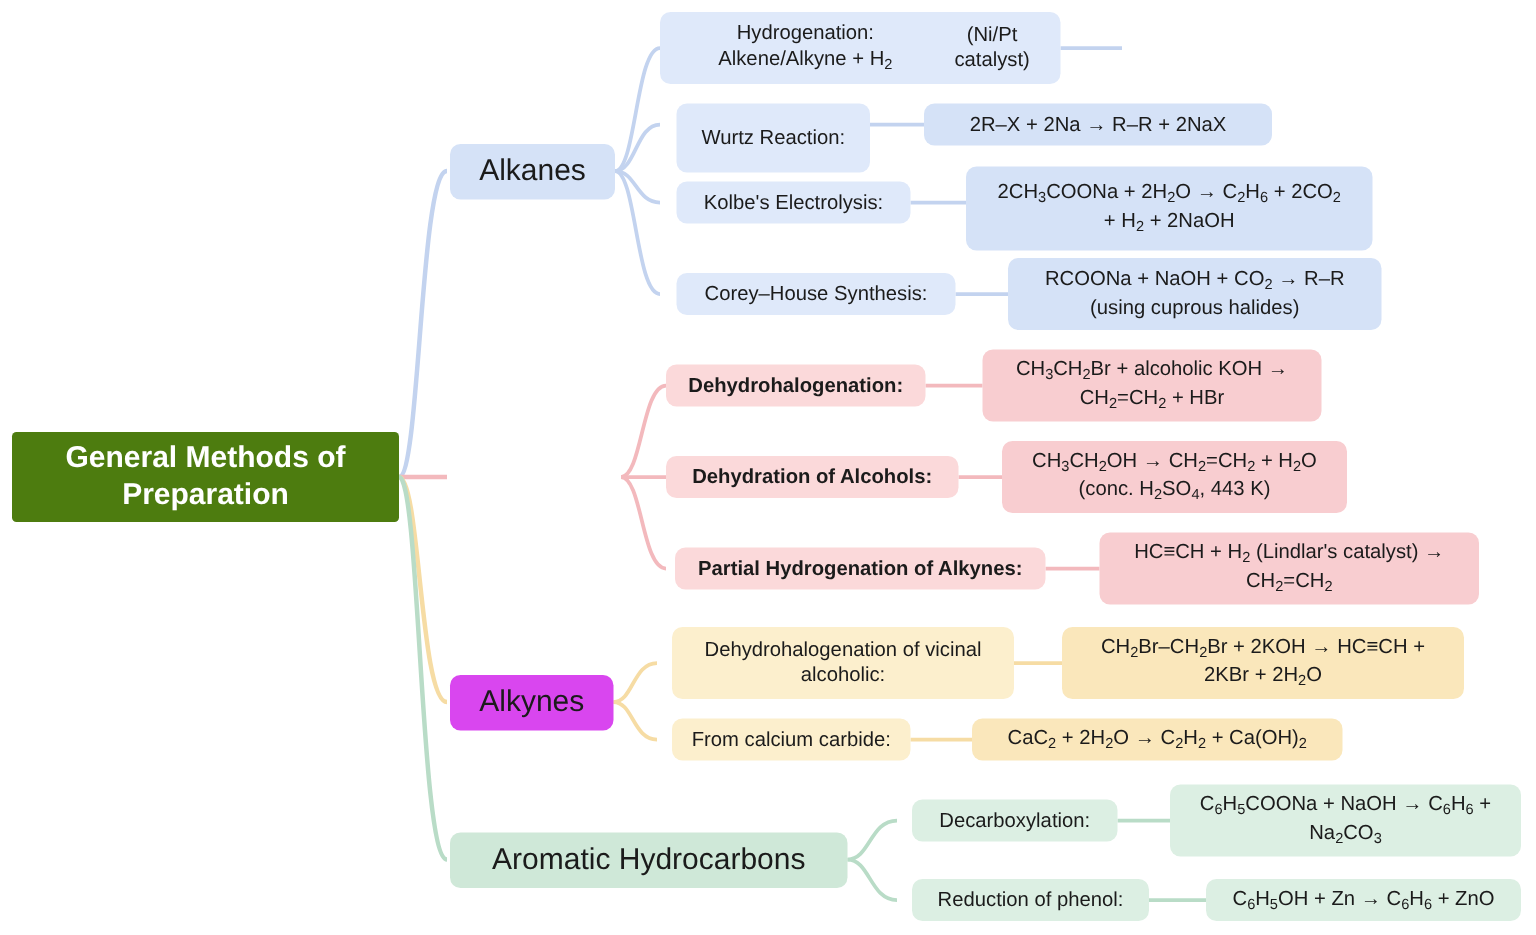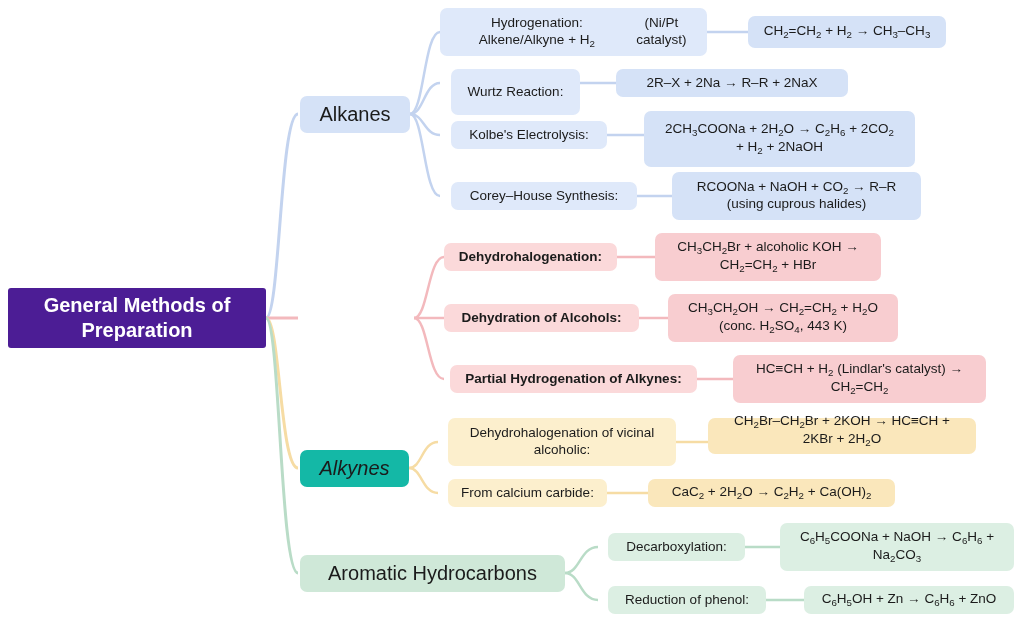--- a/index.html
+++ b/index.html
@@ -30,21 +30,21 @@
   .node {
     position: absolute;
     box-sizing: border-box;
     display: flex;
     align-items: center;
     justify-content: center;
     text-align: center;
     line-height: 1.25;
   }
   .root {
-    background: #4c1d95;
+    background: #4d7c0f;
     color: #ffffff;
     font-weight: bold;
     font-size: 20px;
     border-radius: 3px;
     padding: 8px 10px;
   }
   .branch {
     border-radius: 7px;
     font-size: 20px;
     color: #1b1b1b;
@@ -58,21 +58,21 @@
   }
   .detail {
     border-radius: 7px;
     font-size: 13.5px;
     color: #1b1b1b;
     padding: 5px 9px;
   }
   sub { font-size: 0.72em; vertical-align: -0.28em; }
   .b-alkane  { background: #d5e2f7; }
   .b-alkene  { background: #f8cdd0; }
-  .b-alkyne  { background: #14b8a6; font-style: italic; }
+  .b-alkyne  { background: #d946ef; }
   .b-arom    { background: #cfe8d8; }
   .l-alkane  { background: #dfe9fa; }
   .l-alkene  { background: #fbd9da; font-weight: bold; }
   .l-alkyne  { background: #fcefcd; }
   .l-arom    { background: #dcefe3; }
   .d-alkane  { background: #d5e2f7; }
   .d-alkene  { background: #f8cdd0; }
   .d-alkyne  { background: #fae7bb; }
   .d-arom    { background: #dcefe3; }
 </style>
@@ -120,23 +120,20 @@
   </div>
 
   <div class="node branch b-alkane" style="left:300px; top:96px; width:110px; height:37px;">
     <span>Alkanes</span>
   </div>
 
   <div class="node leaf l-alkane" style="left:440px; top:8px; width:267px; height:48px; flex-direction:row;">
     <span>Hydrogenation: Alkene/Alkyne + H<sub>2</sub></span>
     <span>(Ni/Pt catalyst)</span>
   </div>
-  <div class="node detail d-alkane" style="left:748px; top:16px; width:198px; height:32px;">
-    <span>CH<sub>2</sub>=CH<sub>2</sub> + H<sub>2</sub> → CH<sub>3</sub>–CH<sub>3</sub></span>
-  </div>
 
   <div class="node leaf l-alkane" style="left:451px; top:69px; width:129px; height:46px;justify-content:center;">
     <span>Wurtz Reaction:</span>
   </div>
   <div class="node detail d-alkane" style="left:616px; top:69px; width:232px; height:28px;">
     <span>2R–X + 2Na → R–R + 2NaX</span>
   </div>
 
   <div class="node leaf l-alkane" style="left:451px; top:121px; width:156px; height:28px;">
     <span>Kolbe's Electrolysis:</span>
@@ -180,21 +177,21 @@
   </div>
 
   <div class="node branch b-alkyne" style="left:300px; top:450px; width:109px; height:37px;">
     <span>Alkynes</span>
   </div>
 
   <div class="node leaf l-alkyne" style="left:448px; top:418px; width:228px; height:48px; flex-direction:column;">
     <span>Dehydrohalogenation of vicinal</span>
     <span>alcoholic:</span>
   </div>
-  <div class="node detail d-alkyne" style="left:708px; top:418px; width:268px; height:36px; flex-direction:column;justify-content:flex-end;">
+  <div class="node detail d-alkyne" style="left:708px; top:418px; width:268px; height:48px; flex-direction:column;">
     <span>CH<sub>2</sub>Br–CH<sub>2</sub>Br + 2KOH → HC≡CH +</span>
     <span>2KBr + 2H<sub>2</sub>O</span>
   </div>
 
   <div class="node leaf l-alkyne" style="left:448px; top:479px; width:159px; height:28px;">
     <span>From calcium carbide:</span>
   </div>
   <div class="node detail d-alkyne" style="left:648px; top:479px; width:247px; height:28px;">
     <span>CaC<sub>2</sub> + 2H<sub>2</sub>O → C<sub>2</sub>H<sub>2</sub> + Ca(OH)<sub>2</sub></span>
   </div>

